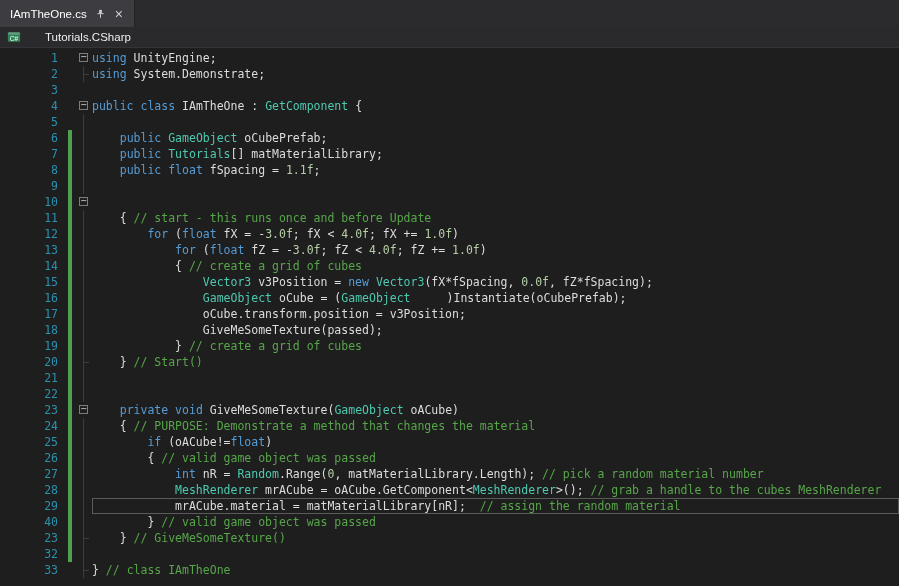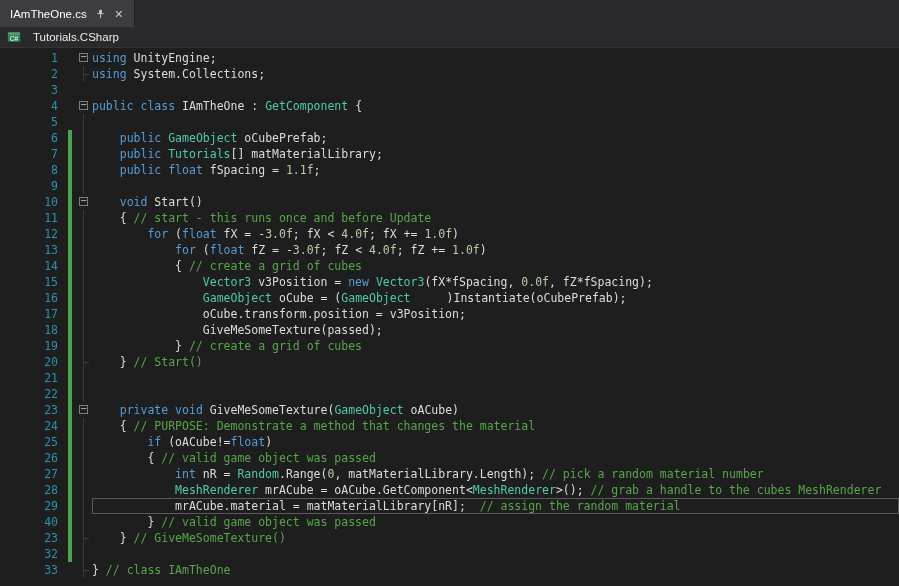--- a/index.html
+++ b/index.html
@@ -18,21 +18,21 @@
           display:flex;flex-direction:column;font-family:"Liberation Sans",sans-serif;}
 
   
   .tab-strip{flex:0 0 27px;background:var(--tab-strip-bg);display:flex;align-items:stretch;}
   .tab{display:flex;align-items:center;gap:8px;padding:0 10px;background:var(--active-tab-bg);
        color:#ffffff;font-size:11.5px;border-right:1px solid #222225;cursor:default;}
   .tab .pin{display:flex;align-items:center;}
   .tab .close{color:#d0d0d0;font-size:14px;line-height:1;padding:0 1px;}
 
   
-  .navbar{flex:0 0 21px;background:var(--navbar-bg);display:flex;align-items:center;gap:12px;
+  .navbar{flex:0 0 21px;background:var(--navbar-bg);display:flex;align-items:center;gap:24px;
           padding:0 7px;color:#ededed;font-size:11.5px;border-bottom:1px solid #333338;}
 
   
   .editor{flex:1;padding-top:2px;overflow:hidden;
           font-family:"DejaVu Sans Mono","Liberation Mono",monospace;font-size:11.5px;}
   .code-row{display:flex;height:16px;line-height:16px;}
   .ln{flex:0 0 62px;text-align:right;padding-right:4px;color:var(--line-number);}
   .chg{flex:0 0 14px;position:relative;}
   .chg.changed::after{content:"";position:absolute;left:6px;top:0;width:4px;height:100%;
                       background:var(--track-change);}
@@ -80,21 +80,21 @@
           <span class="chg"></span>
           <span class="fold">
             <span class="fbox">−</span>
           </span>
           <span class="code"><span style="color: rgb(86, 156, 214);">using</span><span style="color: rgb(220, 220, 220);"> UnityEngine;</span></span>
         </div>
         <div class="code-row">
           <span class="ln">2</span>
           <span class="chg"></span>
           <span class="fold fline fend"></span>
-          <span class="code"><span style="color: rgb(86, 156, 214);">using</span><span style="color: rgb(220, 220, 220);"> System.Collections;</span></span>
+          <span class="code"><span style="color: rgb(86, 156, 214);">using</span><span style="color: rgb(220, 220, 220);"> System.Demonstrate;</span></span>
         </div>
         <div class="code-row">
           <span class="ln">3</span>
           <span class="chg"></span>
           <span class="fold"></span>
           <span class="code"></span>
         </div>
         <div class="code-row">
           <span class="ln">4</span>
           <span class="chg"></span>
@@ -132,21 +132,20 @@
           <span class="chg changed"></span>
           <span class="fold fline"></span>
           <span class="code"></span>
         </div>
         <div class="code-row">
           <span class="ln">10</span>
           <span class="chg changed"></span>
           <span class="fold">
             <span class="fbox">−</span>
           </span>
-          <span class="code"><span style="color: rgb(220, 220, 220);">    </span><span style="color: rgb(86, 156, 214);">void</span><span style="color: rgb(220, 220, 220);"> Start()</span></span>
         </div>
         <div class="code-row">
           <span class="ln">11</span>
           <span class="chg changed"></span>
           <span class="fold fline"></span>
           <span class="code"><span style="color: rgb(220, 220, 220);">    { </span><span style="color: rgb(87, 166, 74);">// start - this runs once and before Update</span></span>
         </div>
         <div class="code-row">
           <span class="ln">12</span>
           <span class="chg changed"></span>

